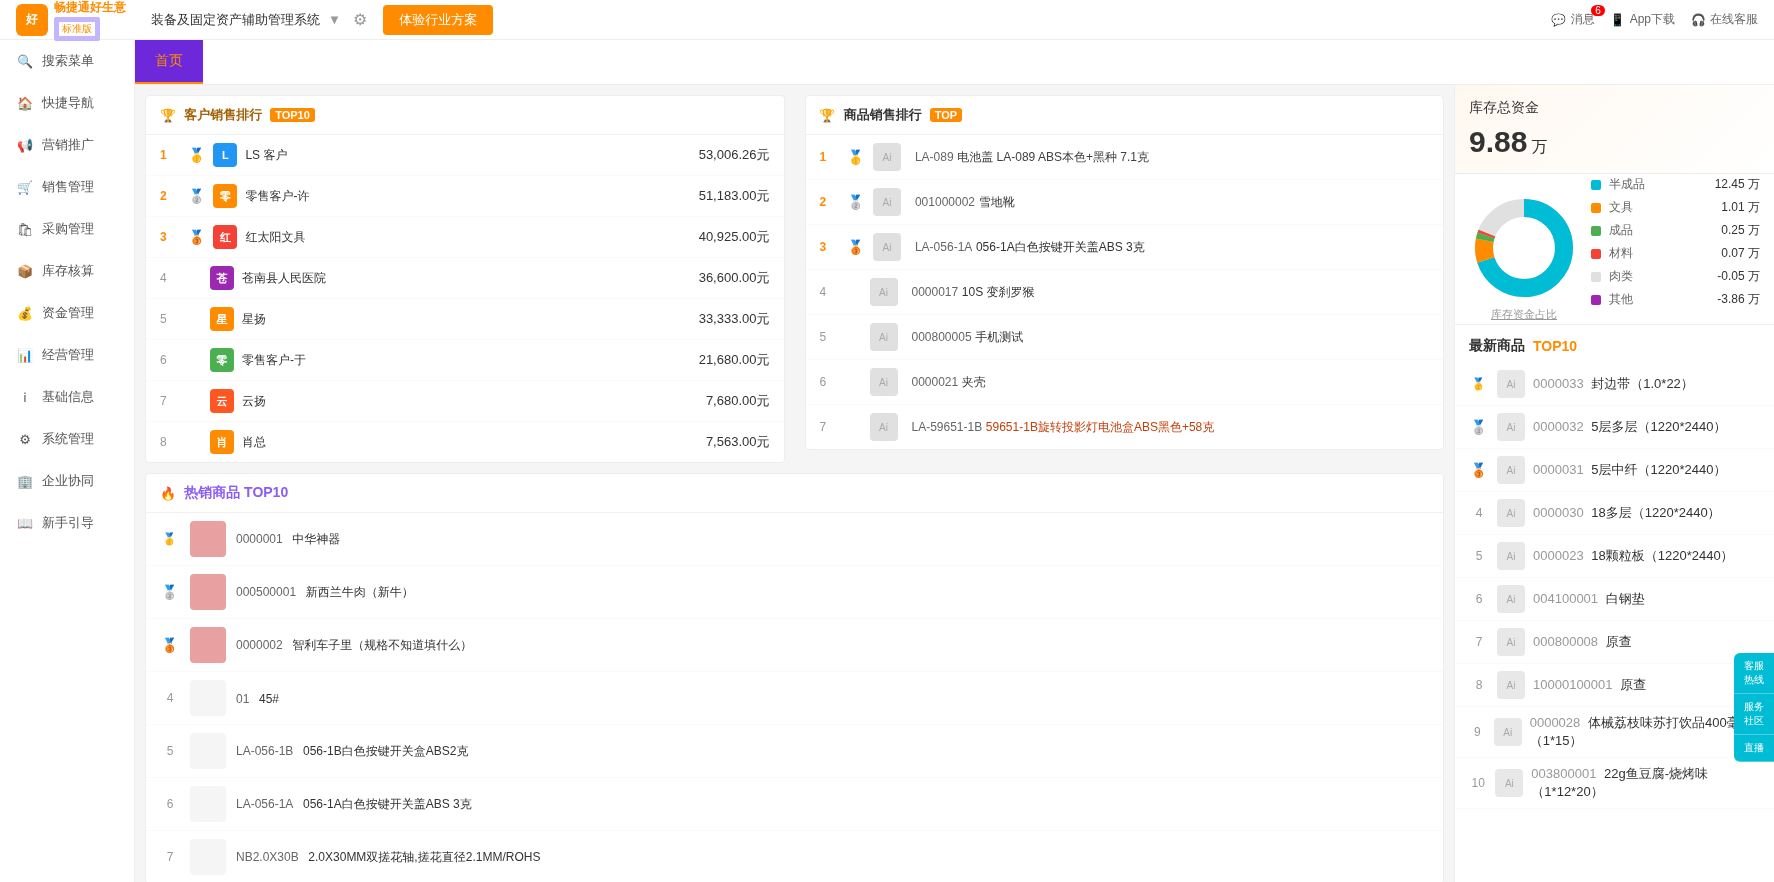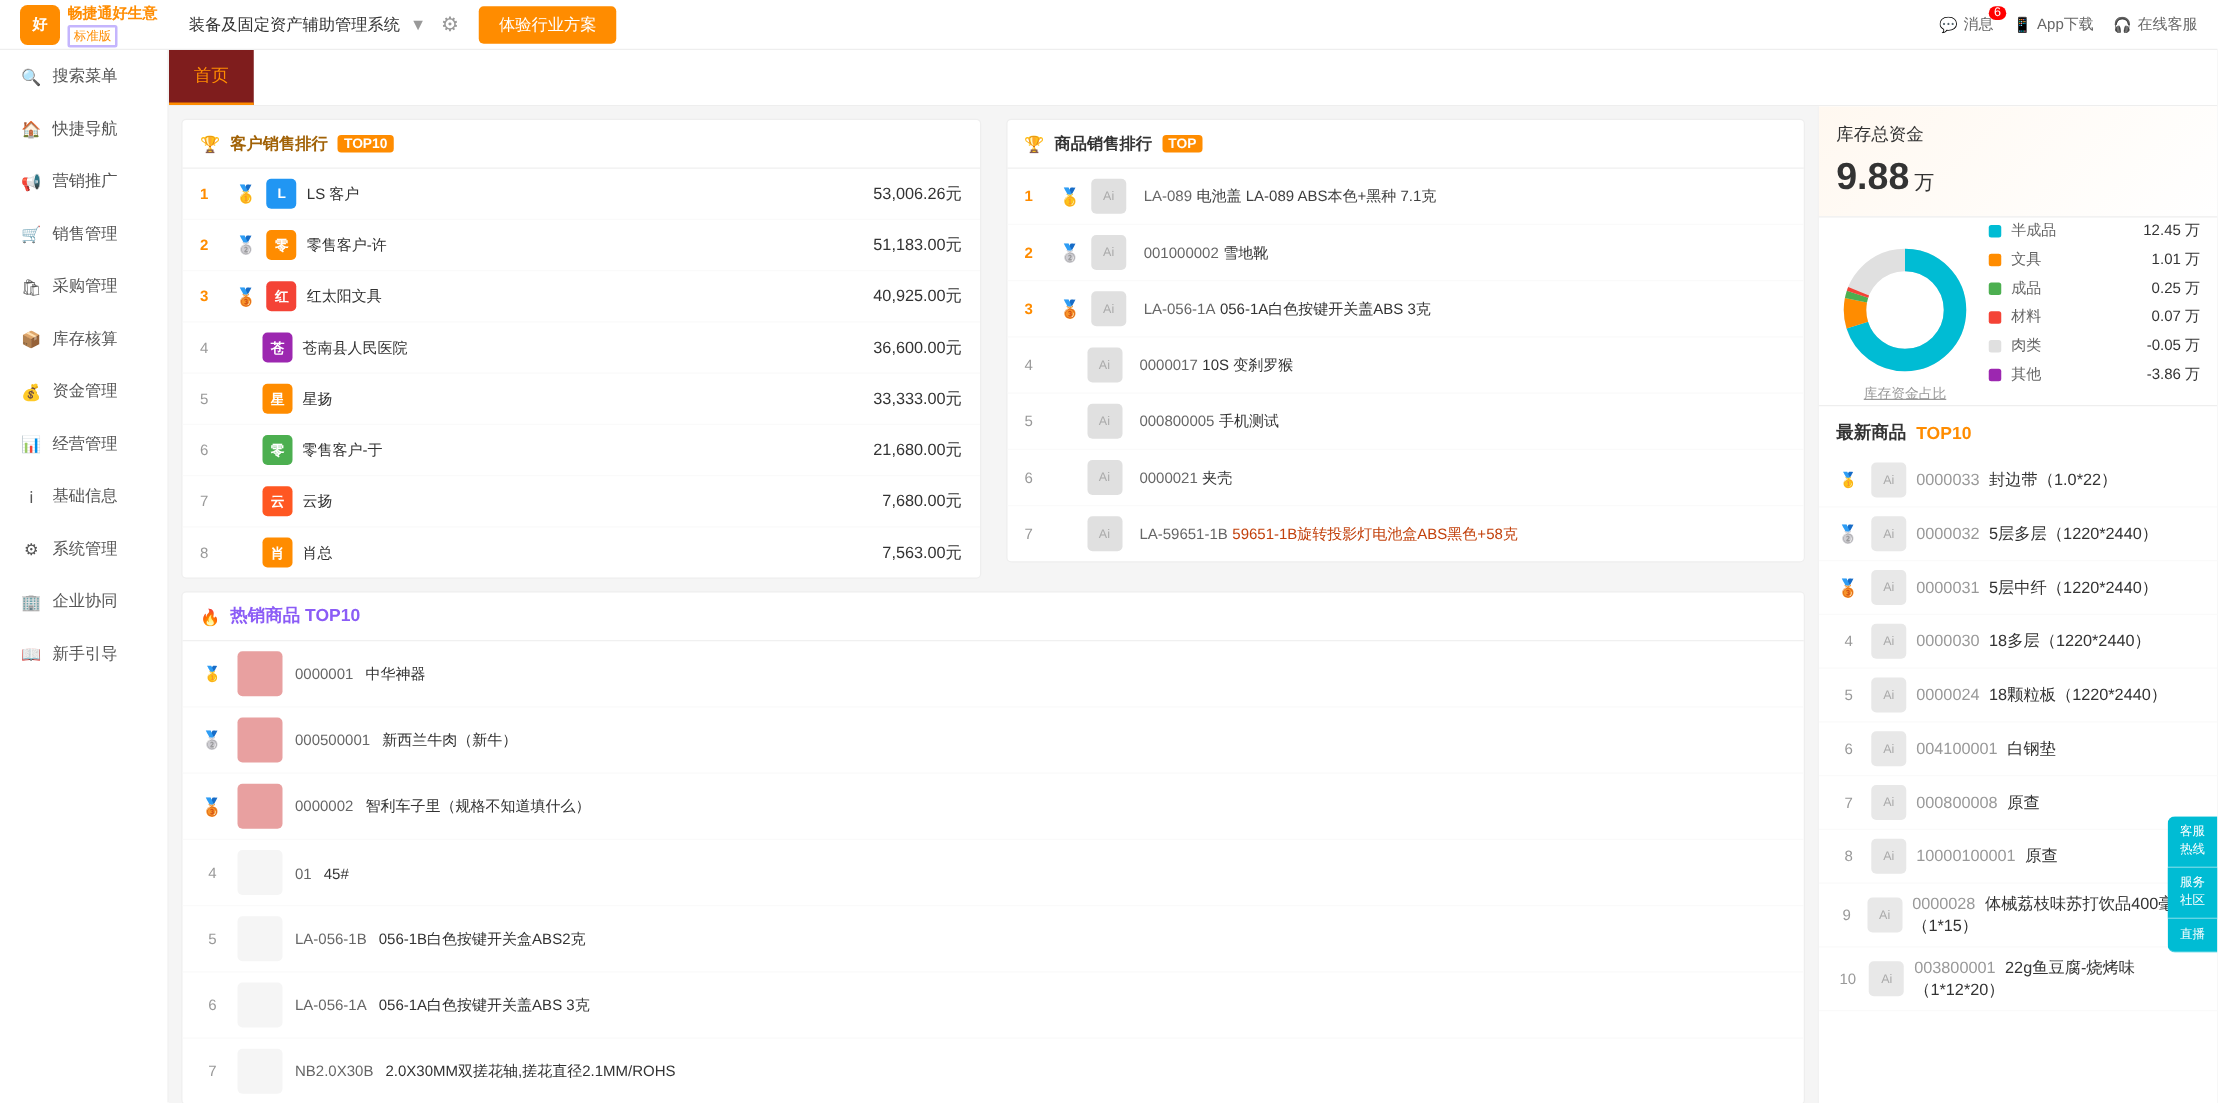--- a/index.html
+++ b/index.html
@@ -14,21 +14,21 @@
 
     
     .sidebar { position: fixed; top: 40px; left: 0; bottom: 0; width: 135px; background: #fff; border-right: 1px solid #eee; overflow-y: auto; z-index: 99; }
     .sidebar-item { display: flex; align-items: center; gap: 8px; padding: 12px 16px; cursor: pointer; color: #555; font-size: 13px; }
     .sidebar-icon { width: 18px; height: 18px; display: flex; align-items: center; justify-content: center; color: inherit; }
 
     
     .main { margin-top: 40px; margin-left: 135px; display: flex; flex-direction: column; min-height: calc(882px - 40px); }
     .page-header { background: #fff; border-bottom: 1px solid #eee; display: flex; align-items: center; padding: 0; }
     .nav-tab { padding: 12px 20px; font-size: 14px; cursor: pointer; color: #333; border-bottom: 2px solid transparent; }
-    .nav-tab.active { color: #ff8c00; border-bottom-color: #ff8c00; background: #7f1d1d; }
+    .nav-tab.active { color: #ff8c00; border-bottom-color: #ff8c00; background: #6d28d9; }
 
     
     .content-area { display: flex; gap: 0; flex: 1; }
     .left-panel { flex: 1; min-width: 0; }
     .right-panel { width: 320px; background: #fff; border-left: 1px solid #eee; overflow-y: auto; }
 
     
     .card { background: #fff; border-radius: 4px; margin: 10px; border: 1px solid #eee; }
     .card-header { padding: 10px 14px; font-size: 13px; font-weight: bold; color: #333; border-bottom: 1px solid #f0f0f0; display: flex; align-items: center; gap: 8px; }
 
@@ -80,21 +80,21 @@
     ::-webkit-scrollbar-thumb { background: #ddd; border-radius: 2px; }
   </style>
 </head>
 <body>
 
 <div class="top-bar">
   <div class="logo-area">
     <div class="logo-icon">好</div>
     <div>
       <div style="font-size:12px;color:#ff8c00;font-weight:bold;">畅捷通好生意</div>
-      <div style="font-size:10px;color:#ff8c00;border:2px solid #c4b5fd;border-radius:2px;padding:0 3px;display:inline-block;margin-top:1px;">标准版</div>
+      <div style="font-size:10px;color:#ff8c00;border:5px solid #c4b5fd;border-radius:2px;padding:0 3px;display:inline-block;margin-top:1px;">标准版</div>
     </div>
   </div>
   <div class="system-select">
     <span style="font-size:13px;color:#333;">装备及固定资产辅助管理系统</span>
     <span style="color:#999;cursor:pointer;">▼</span>
     <span style="color:#999;font-size:16px;cursor:pointer;margin-left:4px;">⚙</span>
     <button style="background:#ff8c00;color:#fff;border:none;border-radius:4px;padding:6px 16px;font-size:13px;cursor:pointer;margin-left:8px;">体验行业方案</button>
   </div>
   <div class="top-right">
     <div style="display:flex;align-items:center;gap:4px;color:#666;font-size:12px;cursor:pointer;position:relative;">
@@ -500,21 +500,21 @@
             <div class="new-product-icon">Ai</div>
             <div>
               <span class="new-product-code">0000030</span>
               <span>18多层（1220*2440）</span>
             </div>
           </div>
           <div class="new-product-item">
             <div class="new-product-rank">5</div>
             <div class="new-product-icon">Ai</div>
             <div>
-              <span class="new-product-code">0000024</span>
+              <span class="new-product-code">0000023</span>
               <span>18颗粒板（1220*2440）</span>
             </div>
           </div>
           <div class="new-product-item">
             <div class="new-product-rank">6</div>
             <div class="new-product-icon">Ai</div>
             <div>
               <span class="new-product-code">004100001</span>
               <span>白钢垫</span>
             </div>

